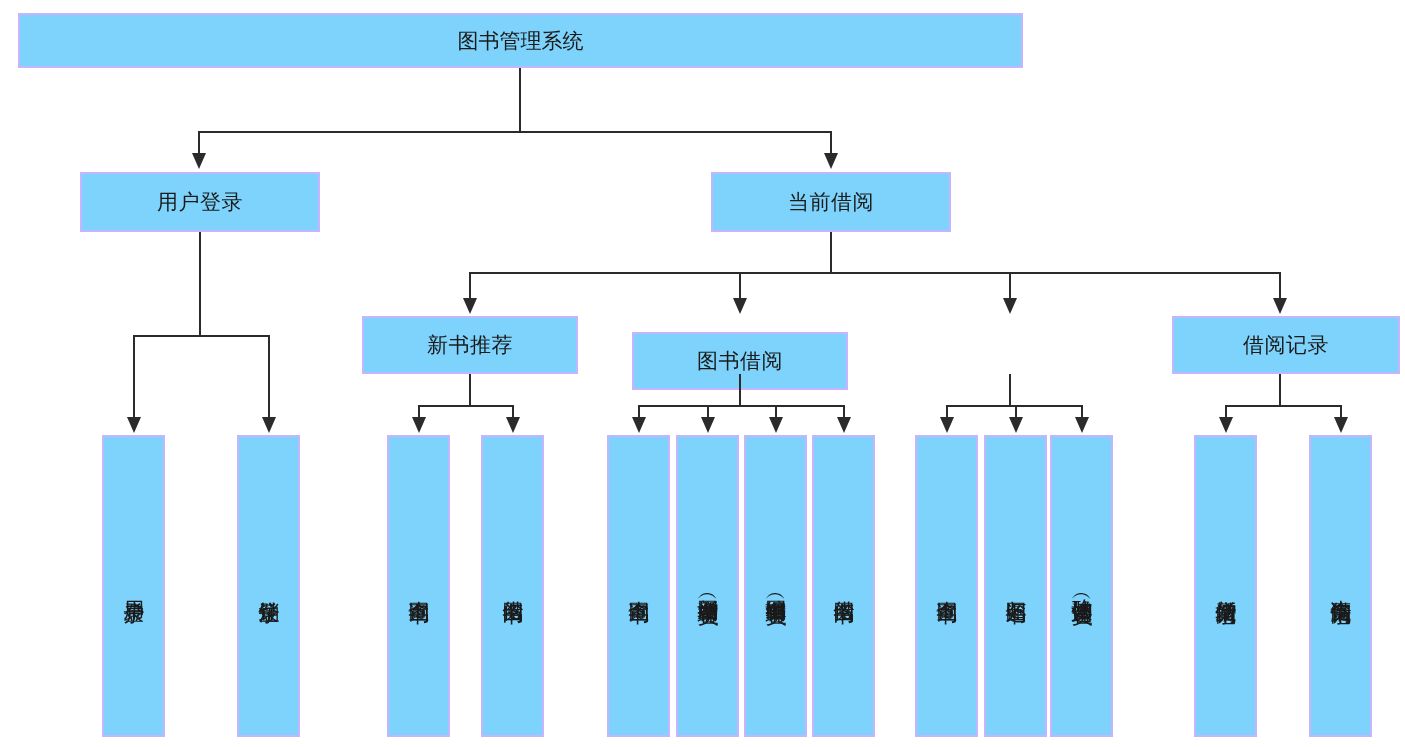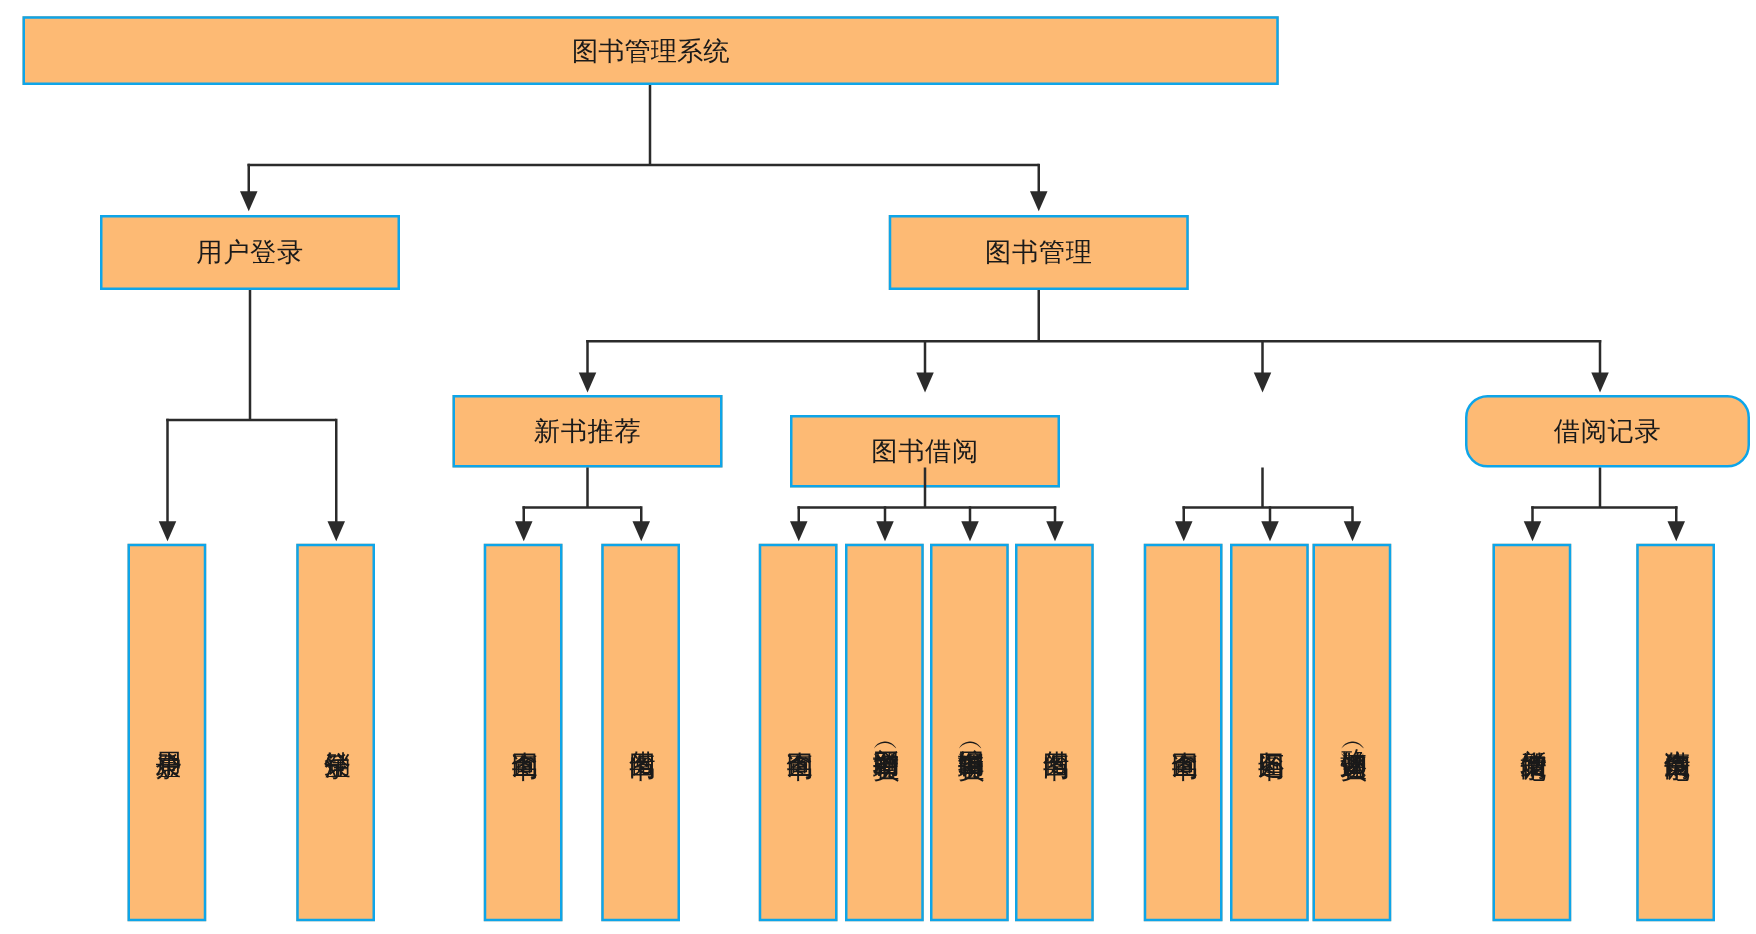--- a/index.html
+++ b/index.html
@@ -13,22 +13,22 @@
   #canvas {
     position: relative;
     width: 1405px;
     height: 747px;
     background: #ffffff;
     overflow: hidden;
   }
   .node {
     position: absolute;
     box-sizing: border-box;
-    border: 2px solid #0ea5e9;
-    background: #fdba74;
+    border: 2px solid #c4b5fd;
+    background: #7dd3fc;
     display: flex;
     align-items: center;
     justify-content: center;
     color: #1a1a1a;
   }
   .node-h {
     font-size: 21px;
     letter-spacing: 0.5px;
     white-space: nowrap;
   }
@@ -85,21 +85,21 @@
   <div class="arrow" style="left:192px; top:153px;"></div>
 
   <div class="edge edge-v" style="left:830px; top:131px; width:2px; height:24px;"></div>
   <div class="arrow" style="left:824px; top:153px;"></div>
 
   <div class="node node-h" style="left:80px; top:172px; width:240px; height:60px;">
     <span>用户登录</span>
   </div>
 
   <div class="node node-h" style="left:711px; top:172px; width:240px; height:60px;">
-    <span>图书管理</span>
+    <span>当前借阅</span>
   </div>
 
   <div class="edge edge-v" style="left:199px; top:232px; width:2px; height:104px;"></div>
   <div class="edge edge-h" style="left:133px; top:335px; width:136px; height:2px;"></div>
   <div class="edge edge-v" style="left:133px; top:335px; width:2px; height:84px;"></div>
   <div class="arrow" style="left:127px; top:417px;"></div>
   <div class="edge edge-v" style="left:268px; top:335px; width:2px; height:84px;"></div>
   <div class="arrow" style="left:262px; top:417px;"></div>
 
   <div class="edge edge-v" style="left:830px; top:232px; width:2px; height:41px;"></div>
@@ -116,21 +116,21 @@
 
   <div class="edge edge-v" style="left:1279px; top:272px; width:2px; height:28px;"></div>
   <div class="arrow" style="left:1273px; top:298px;"></div>
 
   <div class="node node-h" style="left:362px; top:316px; width:216px; height:58px;">
     <span>新书推荐</span>
   </div>
   <div class="node node-h" style="left:632px; top:332px; width:216px; height:58px;">
     <span>图书借阅</span>
   </div>
-  <div class="node node-h" style="left:1172px; top:316px; width:228px; height:58px;border-radius:18px;">
+  <div class="node node-h" style="left:1172px; top:316px; width:228px; height:58px;">
     <span>借阅记录</span>
   </div>
 
   <div class="edge edge-v" style="left:469px; top:374px; width:2px; height:32px;"></div>
   <div class="edge edge-h" style="left:418px; top:405px; width:95px; height:2px;"></div>
   <div class="edge edge-v" style="left:418px; top:405px; width:2px; height:14px;"></div>
   <div class="arrow" style="left:412px; top:417px;"></div>
   <div class="edge edge-v" style="left:512px; top:405px; width:2px; height:14px;"></div>
   <div class="arrow" style="left:506px; top:417px;"></div>
 

